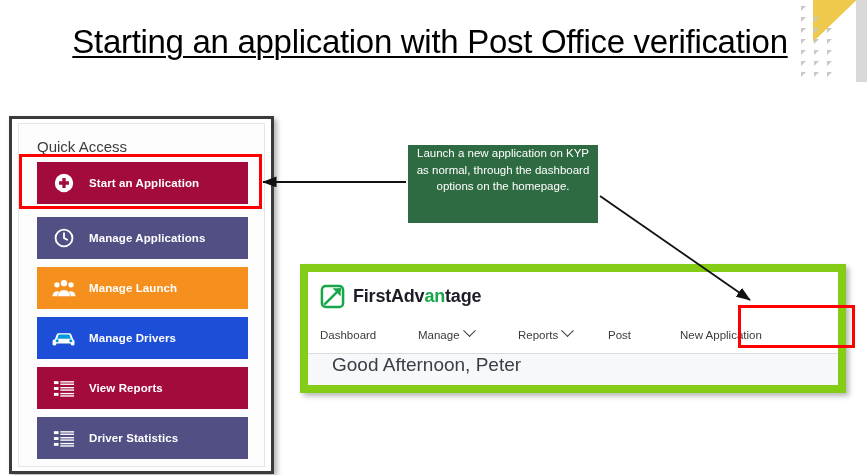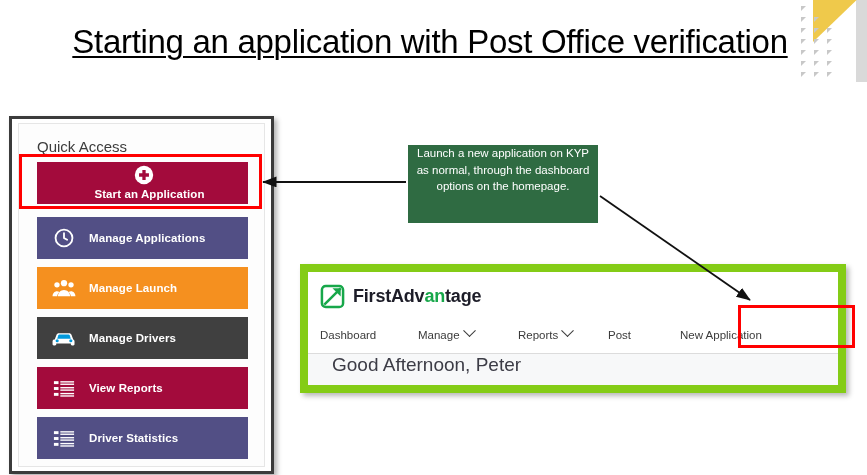--- a/index.html
+++ b/index.html
@@ -304,21 +304,21 @@
       <i style="left: 4px; top: 68px;"></i>
       <i style="left: 17px; top: 68px;"></i>
       <i style="left: 30px; top: 68px;"></i>
     </div>
 </div>
 
 <div class="qa-frame">
   <div class="qa-inner">
     <div class="qa-header">Quick Access</div>
     <div class="qa-list" id="qa-list">
-        <div class="qa-btn first" style="background: rgb(163, 11, 60); flex-direction: column;">
+        <div class="qa-btn first" style="background: rgb(163, 11, 60);">
           <span class="qa-ico">
             <svg viewBox="0 0 24 24" width="22" height="22">
               <circle cx="12" cy="12" r="10" fill="#fff"></circle>
               <path d="M10.2 6.6h3.6v3.6h3.6v3.6h-3.6v3.6h-3.6v-3.6H6.6v-3.6h3.6z" fill="#a30b3c"></path>
             </svg>
           </span>
           <span class="qa-label">Start an Application</span>
         </div>
         <div class="qa-btn" style="background: rgb(82, 79, 133);">
           <span class="qa-ico">
@@ -335,21 +335,21 @@
               <circle cx="13" cy="5.2" r="3.4" fill="#fff"></circle>
               <circle cx="5.4" cy="7" r="2.9" fill="#fff"></circle>
               <circle cx="20.6" cy="7" r="2.9" fill="#fff"></circle>
               <path d="M6.4 19.5c0-4 2.9-7 6.6-7s6.6 3 6.6 7z" fill="#fff"></path>
               <path d="M0.6 19.5c0-3.2 2.1-5.5 4.8-5.5 1 0 1.9.3 2.6.8-1.4 1.2-2.3 3-2.4 4.7z" fill="#fff"></path>
               <path d="M25.4 19.5c0-3.2-2.1-5.5-4.8-5.5-1 0-1.9.3-2.6.8 1.4 1.2 2.3 3 2.4 4.7z" fill="#fff"></path>
             </svg>
           </span>
           <span class="qa-label">Manage Launch</span>
         </div>
-        <div class="qa-btn" style="background: #404040;">
+        <div class="qa-btn" style="background: #1d4ed8;">
           <span class="qa-ico">
             <svg viewBox="0 0 26 20" width="24" height="19">
               <path d="M3 11.2l1.8-5.1C5.2 4.9 6.3 4.2 7.5 4.2h11c1.2 0 2.3.7 2.7 1.9l1.8 5.1c.8.3 1.4 1.1 1.4 2v3.1c0 .7-.6 1.3-1.3 1.3h-1.4c-.7 0-1.3-.6-1.3-1.3v-.8H4.6v.8c0 .7-.6 1.3-1.3 1.3H1.9c-.7 0-1.3-.6-1.3-1.3v-3.1c0-.9.6-1.7 1.4-2z" fill="#fff"></path>
               <circle cx="5.6" cy="12.4" r="1.7" fill="#0099dc"></circle>
               <circle cx="20.4" cy="12.4" r="1.7" fill="#0099dc"></circle>
               <path d="M5.6 10.4l1.3-3.9c.2-.5.6-.8 1.1-.8h10c.5 0 .9.3 1.1.8l1.3 3.9z" fill="#0099dc"></path>
             </svg>
           </span>
           <span class="qa-label">Manage Drivers</span>
         </div>

